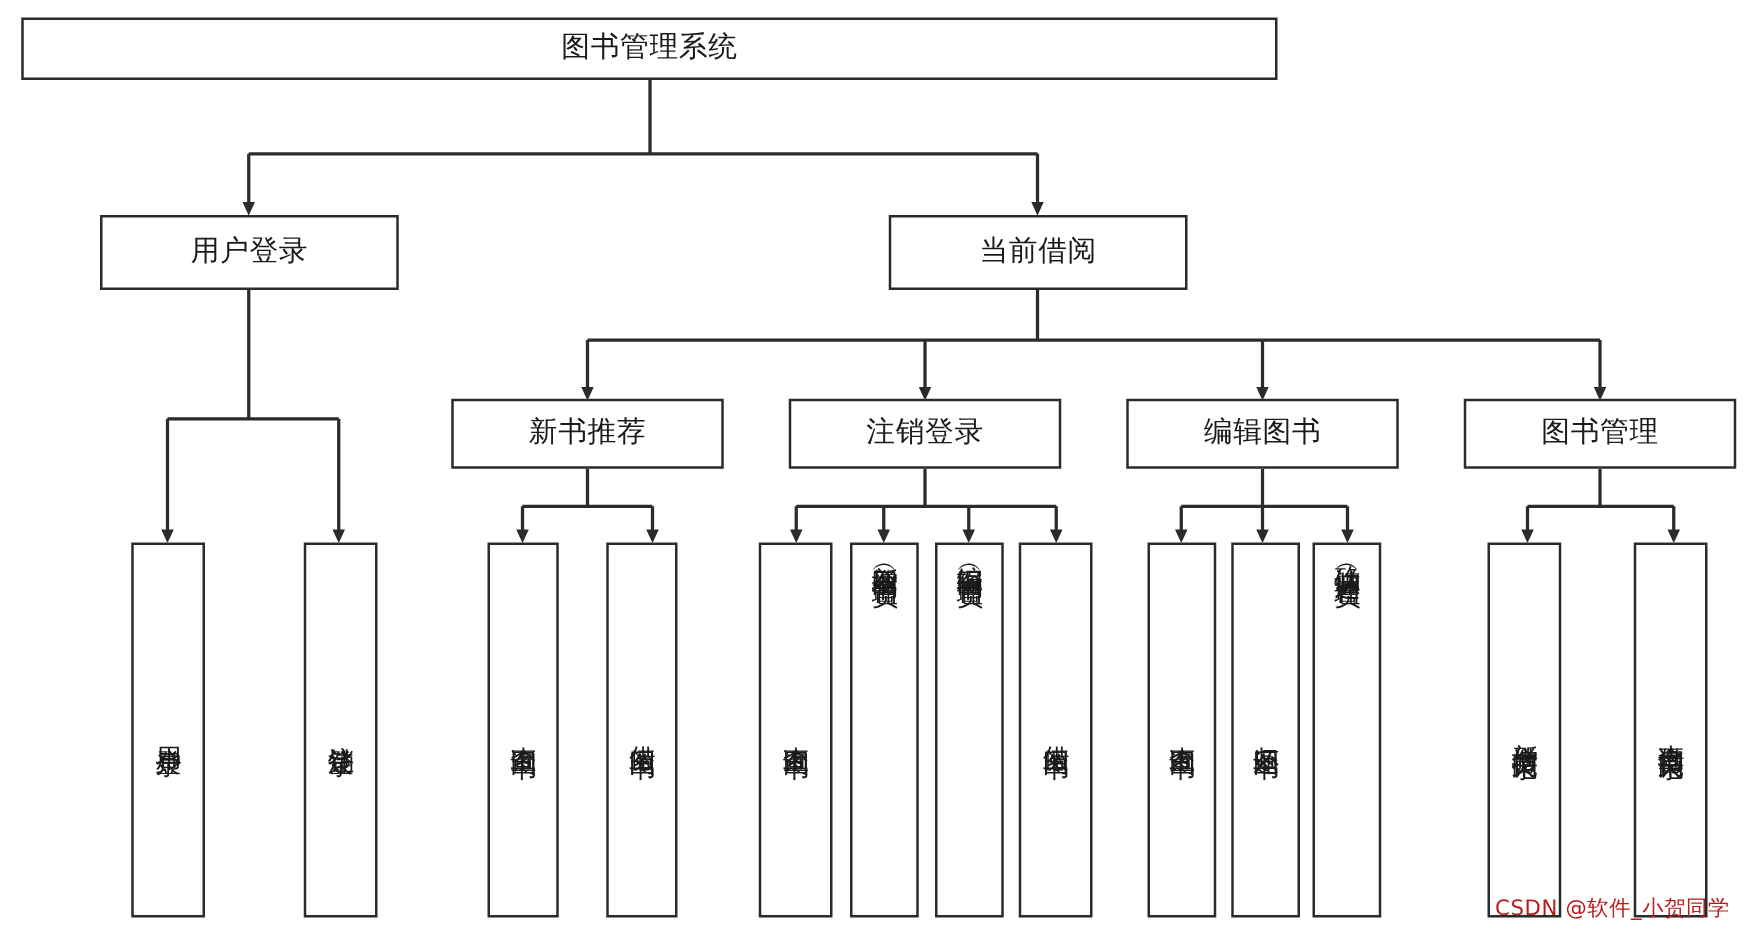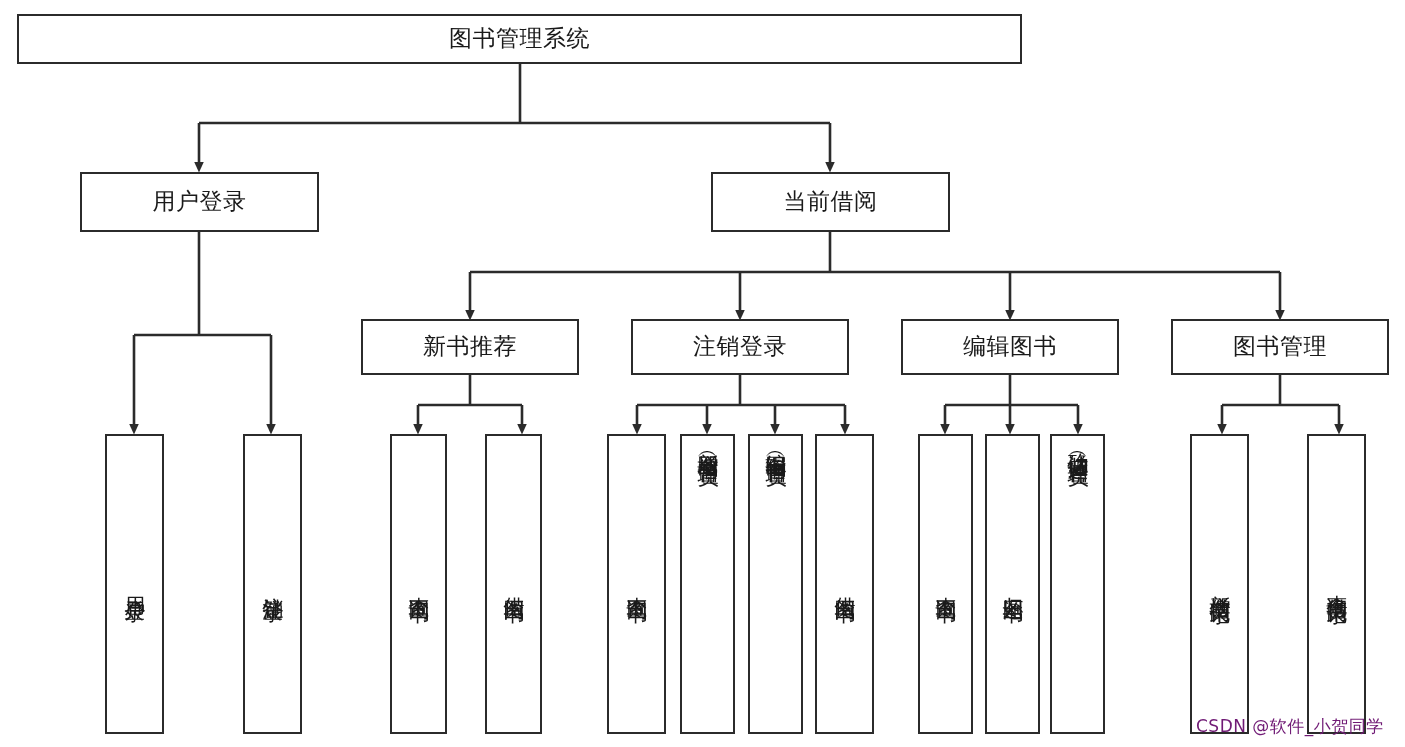--- a/index.html
+++ b/index.html
@@ -54,21 +54,21 @@
     writing-mode: vertical-rl;
     text-orientation: upright;
     font-size: 21px;
     line-height: 1.28;
     letter-spacing: 2px;
     white-space: nowrap;
   }
   .watermark {
     position: absolute;
     font-size: 17px;
-    color: #701a75;
+    color: #b91c1c;
     white-space: nowrap;
     letter-spacing: 0.5px;
   }
 </style>
 </head>
 <body>
 
 <div id="diagram-root">
 
   <svg class="diagram-canvas" viewBox="0 0 1405 747">

